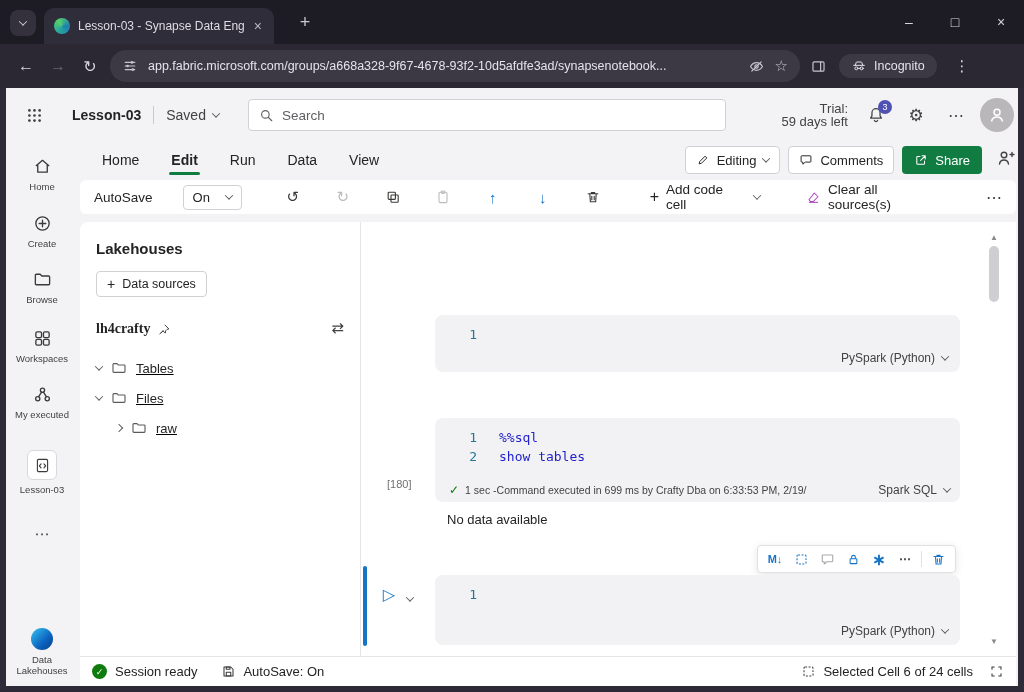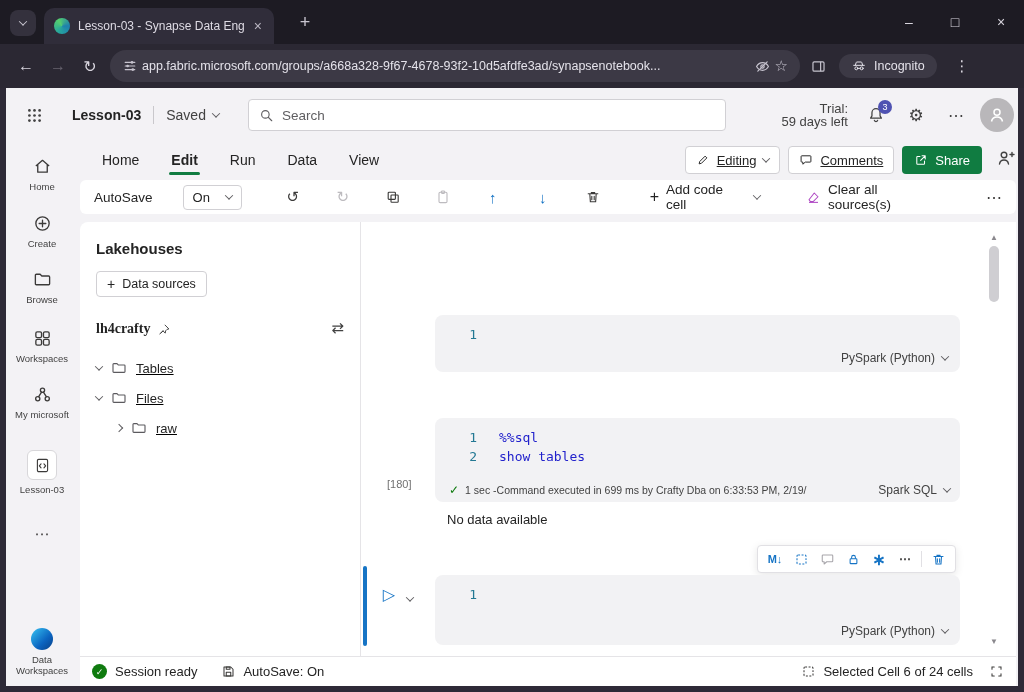--- a/index.html
+++ b/index.html
@@ -13,21 +13,21 @@
   .favicon { width:16px; height:16px; border-radius:50%; background:conic-gradient(from 210deg,#27a79c,#55cf6e,#1e7fae,#27a79c); flex:0 0 auto; }
   .tab-title { flex:1; font-size:12px; color:#dedbe4; white-space:nowrap; overflow:hidden; }
   .tab-close { color:#b9b5c1; font-size:14px; padding:0 2px; }
   .newtab { position:absolute; left:292px; top:9px; color:#c9c6d0; font-size:18px; width:26px; height:26px; display:flex; align-items:center; justify-content:center; }
   .win-controls { position:absolute; right:0; top:0; height:44px; display:flex; }
   .win-btn { width:46px; height:44px; display:flex; align-items:center; justify-content:center; color:#d8d5de; font-size:14px; }
 
   .addressbar { position:absolute; top:44px; left:0; right:0; height:44px; background:#2b2833; display:flex; align-items:center; padding:0 10px; }
   .nav-btn { width:32px; height:32px; display:flex; align-items:center; justify-content:center; color:#d8d5de; font-size:16px; }
   .nav-btn.disabled { color:#67636f; }
-  .url-pill { margin-left:4px; flex:0 0 690px; height:32px; border-radius:16px; background:#3c3945; display:flex; align-items:center; padding:0 12px; gap:4px; color:#c6c3ce; }
+  .url-pill { margin-left:4px; flex:0 0 690px; height:32px; border-radius:16px; background:#3c3945; display:flex; align-items:center; padding:0 12px; gap:10px; color:#c6c3ce; }
   .url-text { flex:1; color:#e4e2ea; font-size:12.5px; white-space:nowrap; overflow:hidden; }
   .pill-icon { display:flex; align-items:center; color:#c6c3ce; }
   .star { font-size:15px; color:#c6c3ce; }
   .sidebar-btn { margin-left:10px; display:flex; align-items:center; color:#c6c3ce; }
   .incognito-badge { margin-left:12px; height:24px; padding:0 12px; border-radius:15px; background:#3c3945; display:flex; align-items:center; gap:7px; color:#e4e2ea; font-size:12.5px; }
   .browser-menu { margin-left:12px; color:#d8d5de; font-size:15px; width:26px; text-align:center; }
 
   
   .app { position:absolute; top:88px; left:6px; right:6px; bottom:6px; background:#f3f2f5; overflow:hidden; }
 
@@ -45,21 +45,21 @@
   .badge { position:absolute; top:1px; right:0; min-width:14px; height:14px; border-radius:7px; background:#4f52b2; color:#fff; font-size:9px; display:flex; align-items:center; justify-content:center; padding:0 3px; }
   .gear-glyph { font-size:17px; }
   .dots-glyph { font-size:16px; }
   .avatar { width:34px; height:34px; border-radius:50%; background:#b9b7ba; display:flex; align-items:center; justify-content:center; color:#fff; }
 
   .ribbon { position:absolute; top:54px; left:80px; height:36px; display:flex; align-items:center; }
   .rtab { padding:0 16px; font-size:14px; color:#242424; height:36px; display:flex; align-items:center; position:relative; }
   .rtab.active { font-weight:700; }
   .rtab.active::after { content:""; position:absolute; left:14px; right:14px; bottom:3px; height:3px; border-radius:2px; background:#107c41; }
   .ribbon-right { position:absolute; top:58px; right:36px; display:flex; align-items:center; gap:8px; }
-  .btn-outline { height:28px; border:1px solid #d1d0d4; border-radius:4px; background:#fff; display:flex; align-items:center; gap:7px; padding:0 10px; font-size:13px; color:#242424;text-decoration:underline; }
+  .btn-outline { height:28px; border:1px solid #d1d0d4; border-radius:4px; background:#fff; display:flex; align-items:center; gap:7px; padding:0 10px; font-size:13px; color:#242424; }
   .btn-share { height:28px; border-radius:4px; background:#107c41; color:#fff; display:flex; align-items:center; gap:7px; padding:0 12px; font-size:13px; }
   .people-btn { position:absolute; top:60px; right:2px; color:#424242; }
 
   .cmd-toolbar { position:absolute; top:92px; left:74px; right:2px; height:34px; background:#fff; border-radius:6px; display:flex; align-items:center; padding:0 14px;gap:20px; }
   .tb-label { font-size:13.5px; color:#242424; margin-right:10px; }
   .dd { border:1px solid #d1d0d4; border-radius:4px; height:25px; display:flex; align-items:center; gap:16px; padding:0 9px; font-size:13px; color:#242424; margin-right:16px; }
   .tool-btn { width:30px; height:30px; display:flex; align-items:center; justify-content:center; color:#3b3a39; font-size:15px; }
   .tool-btn.disabled { color:#bdbbbf; }
   .tool-btn.blue { color:#1674c5; }
   .add-cell { display:flex; align-items:center; gap:7px; margin-left:22px; font-size:13.5px; color:#242424; }
@@ -380,35 +380,35 @@
       </div>
       <div class="rail-item" style="top:241px;">
         <div class="rail-icon">
           <svg class="svg" width="19" height="19" viewBox="0 0 20 20" fill="none" stroke="currentColor" stroke-width="1.4" stroke-linecap="round">
               <circle cx="10" cy="5.5" r="2.2"></circle>
               <circle cx="5" cy="14.5" r="2.2"></circle>
               <circle cx="15" cy="14.5" r="2.2"></circle>
               <path d="M9 7.5l-3 4.8M11 7.5l3 4.8"></path>
             </svg>
         </div>
-        <div class="rail-label">My microsoft</div>
+        <div class="rail-label">My executed</div>
       </div>
       <div class="rail-item" style="top:308px;">
         <div class="nb-box">
           <svg class="svg" width="17" height="17" viewBox="0 0 20 20" fill="none" stroke="currentColor" stroke-width="1.3" stroke-linejoin="round" stroke-linecap="round">
               <rect x="4" y="2.8" width="12" height="14.4" rx="1.5"></rect>
               <path d="M8.3 8l-2 2.4 2 2.4M11.7 8l2 2.4-2 2.4"></path>
             </svg>
         </div>
         <div class="rail-label">Lesson-03</div>
       </div>
       <div class="rail-item" style="top:383px;color:#3b3a39;font-size:15px;">⋯</div>
       <div class="rail-item" style="top:486px;">
         <div class="de-icon"></div>
-        <div class="rail-label">Data Workspaces</div>
+        <div class="rail-label">Data Lakehouses</div>
       </div>
     </div>
 
     <div class="content-card">
 
       <div class="panel">
         <div class="panel-title">Lakehouses</div>
         <div class="ds-btn">
           <span class="plus-glyph" style="font-size:14px;">+</span>
           <span>Data sources</span>

